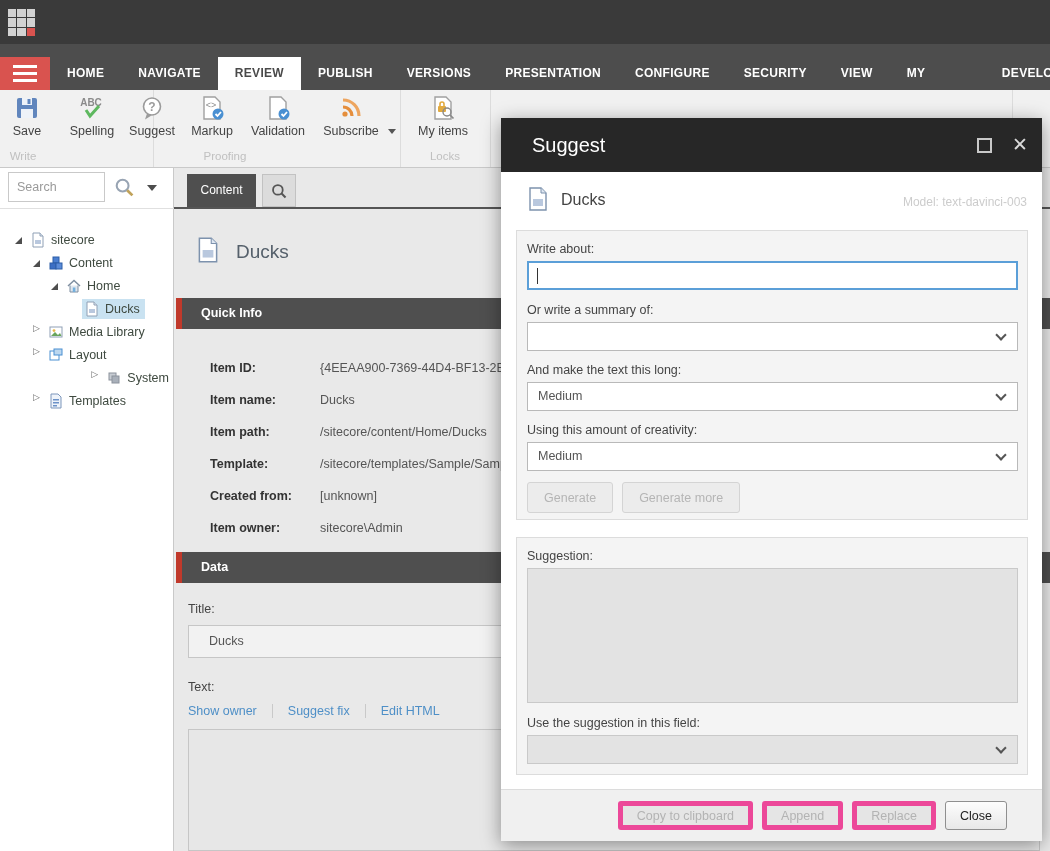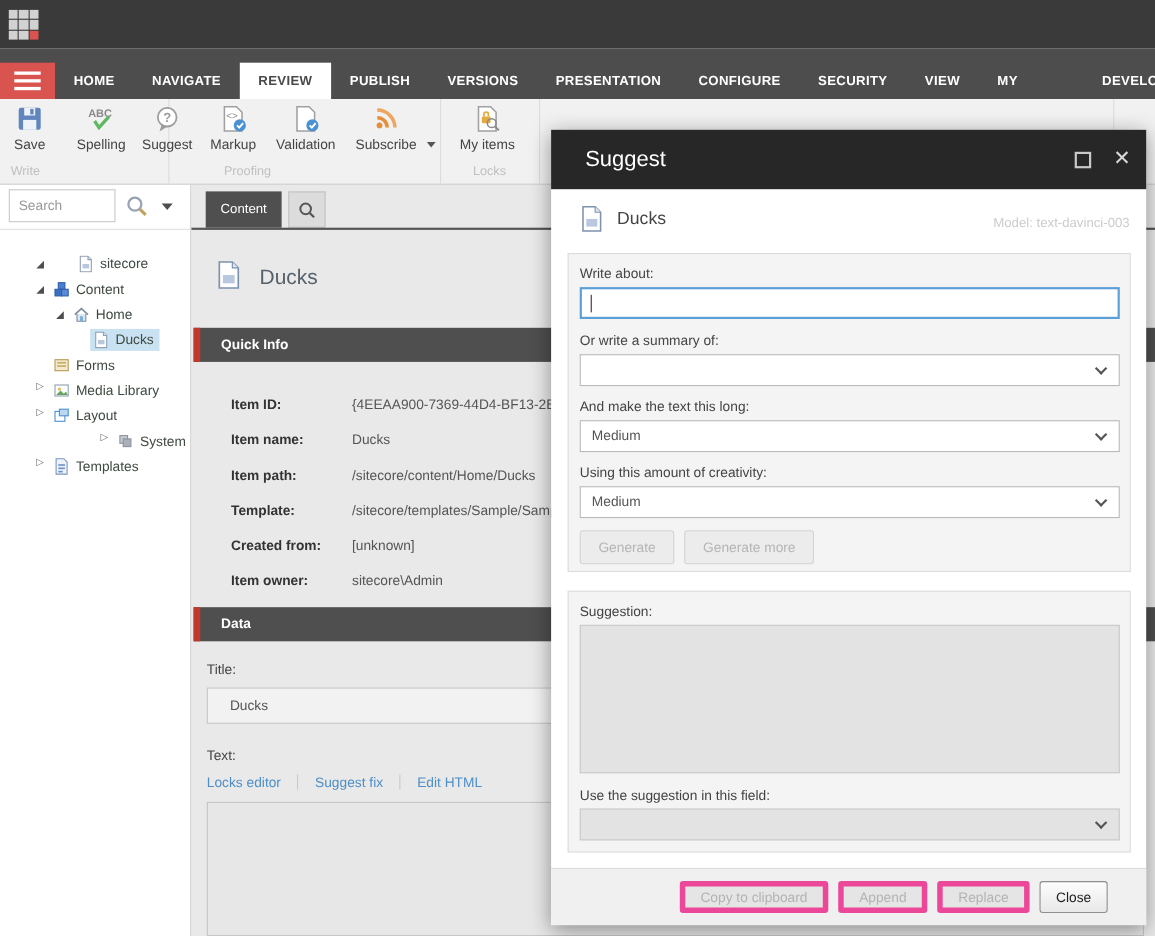--- a/index.html
+++ b/index.html
@@ -279,21 +279,21 @@
     <span class="search-btn">
       <svg width="22" height="22" viewBox="0 0 16 16">
           <circle cx="7" cy="7" r="4.3" fill="none" stroke="#98a4b3" stroke-width="1.5"></circle>
           <path d="M10.3 10.3l3.8 3.8" stroke="#c0a25a" stroke-width="2"></path>
         </svg>
     </span>
     <span class="search-caret"></span>
     <div class="search-divider"></div>
     <div class="tree">
 
-    <div class="tree-row expanded" style="padding-left: 32px; gap: 22px;">
+    <div class="tree-row expanded" style="padding-left: 14px;">
         <span class="twisty"></span>
         <span class="node-box">
           <span class="node-icon"><svg viewBox="0 0 16 16">
                 <path d="M3 1h7l3 3v11H3z" fill="#fff" stroke="#8fa0b5"></path>
                 <path d="M10 1v3h3" fill="#dfe7f2" stroke="#8fa0b5"></path>
                 <rect x="5" y="8" width="6" height="4" fill="#b9c8de"></rect>
               </svg></span>
           <span class="node-label">sitecore</span>
         </span>
       </div>
@@ -321,31 +321,20 @@
       </div>
         <div class="tree-row selected leaf" style="padding-left: 68px;">
         <span class="twisty"></span>
         <span class="node-box">
           <span class="node-icon"><svg viewBox="0 0 16 16">
                 <path d="M3 1h7l3 3v11H3z" fill="#fff" stroke="#8fa0b5"></path>
                 <path d="M10 1v3h3" fill="#dfe7f2" stroke="#8fa0b5"></path>
                 <rect x="5" y="8" width="6" height="4" fill="#b9c8de"></rect>
               </svg></span>
           <span class="node-label">Ducks</span>
-        </span>
-      </div>
-        <div class="tree-row leaf" style="padding-left: 32px;">
-        <span class="twisty"></span>
-        <span class="node-box">
-          <span class="node-icon"><svg viewBox="0 0 16 16">
-                <rect x="2" y="3" width="12" height="10" fill="#f3ead0" stroke="#b49b55"></rect>
-                <rect x="4" y="5" width="8" height="1.6" fill="#c9b069"></rect>
-                <rect x="4" y="8" width="8" height="1.6" fill="#c9b069"></rect>
-              </svg></span>
-          <span class="node-label">Forms</span>
         </span>
       </div>
         <div class="tree-row collapsed" style="padding-left: 32px;">
         <span class="twisty"></span>
         <span class="node-box">
           <span class="node-icon"><svg viewBox="0 0 16 16">
                 <rect x="2" y="3" width="12" height="10" fill="#fff" stroke="#8fa0b5"></rect>
                 <circle cx="6" cy="6.6" r="1.4" fill="#e7b74a"></circle>
                 <path d="M3 12l4-4 3 3 2-2 1.5 3z" fill="#69a45c"></path>
               </svg></span>
@@ -436,21 +425,21 @@
         <span class="qi-value">sitecore\Admin</span>
       </div>
       </div>
 
     <div class="section-bar bar-data">Data</div>
     <div class="fld-label lbl-title">Title:</div>
     <div class="title-input">Ducks</div>
     <div class="fld-label lbl-text">Text:</div>
     <div class="field-links">
       
-    <span class="link">Locks editor</span><span class="link">Suggest fix</span><span class="link">Edit HTML</span></div>
+    <span class="link">Show owner</span><span class="link">Suggest fix</span><span class="link">Edit HTML</span></div>
     <div class="text-area"></div>
   </div>
 
   <div class="modal">
     <div class="modal-header">
       <span class="modal-title">Suggest</span>
       <span class="win-max"></span>
       <span class="win-close">✕</span>
     </div>
 

